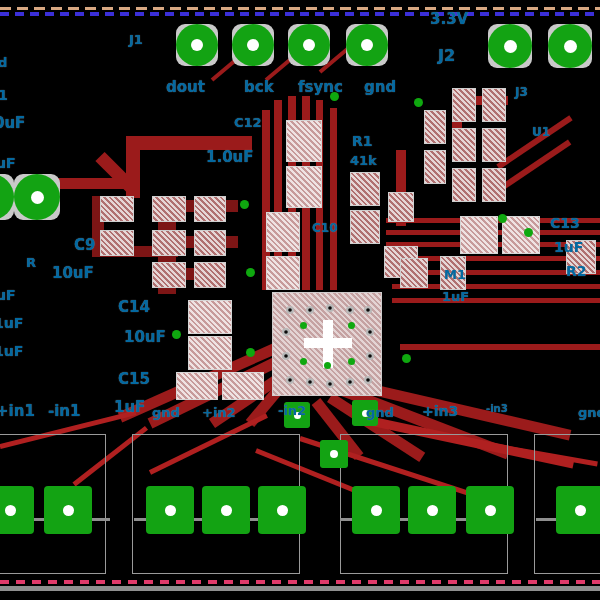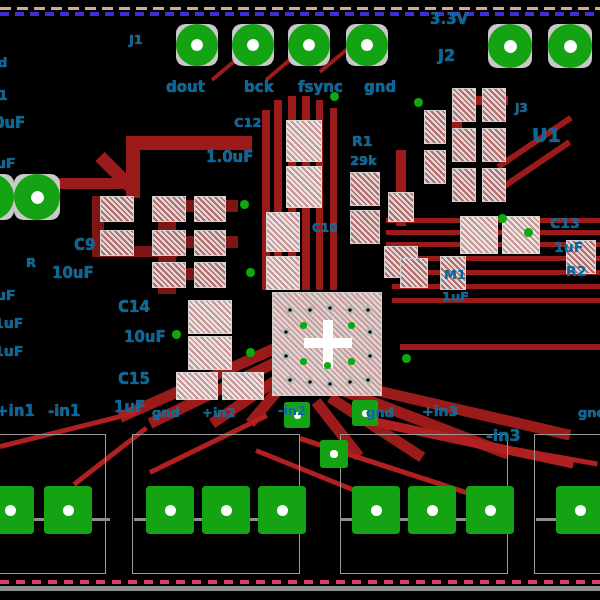--- a/index.html
+++ b/index.html
@@ -360,56 +360,56 @@
       <div class="ring" style="border-radius:3px;">
           <div class="drill" style="width:8px;height:8px;"></div>
         </div>
       </div>
   </div>
 
   <div class="lyr">
 
     <span class="silk" style="left:129px;top:33px;font-size:13px;">J1</span>
     <span class="silk" style="left:438px;top:40px;font-size:16px;margin-top:8px;">J2</span>
-    <span class="silk" style="left:515px;top:102px;font-size:12px;">J3</span>
+    <span class="silk" style="left:515px;top:86px;font-size:12px;">J3</span>
 
     <span class="silk" style="left:166px;top:80px;font-size:15px;">dout</span>
     <span class="silk" style="left:244px;top:80px;font-size:15px;">bck</span>
     <span class="silk" style="left:298px;top:80px;font-size:15px;">fsync</span>
     <span class="silk" style="left:364px;top:80px;font-size:15px;">gnd</span>
     <span class="silk" style="left:430px;top:12px;font-size:15px;">3.3V</span>
 
     <span class="silk" style="left:-4px;top:404px;font-size:15px;">+in1</span>
     <span class="silk" style="left:48px;top:404px;font-size:15px;">-in1</span>
     <span class="silk" style="left:152px;top:406px;font-size:13px;">gnd</span>
     <span class="silk" style="left:202px;top:406px;font-size:13px;">+in2</span>
     <span class="silk" style="left:278px;top:404px;font-size:13px;">-in2</span>
     <span class="silk" style="left:366px;top:406px;font-size:13px;">gnd</span>
     <span class="silk" style="left:422px;top:404px;font-size:14px;">+in3</span>
-    <span class="silk" style="left:486px;top:404px;font-size:16px;margin-top:24px;">-in3</span>
+    <span class="silk" style="left:486px;top:404px;font-size:10px;">-in3</span>
     <span class="silk" style="left:578px;top:406px;font-size:13px;">gnd</span>
 
     <span class="silk" style="left:74px;top:238px;font-size:15px;">C9</span>
     <span class="silk" style="left:52px;top:266px;font-size:15px;">10uF</span>
 
     <span class="silk" style="left:118px;top:300px;font-size:15px;">C14</span>
     <span class="silk" style="left:124px;top:330px;font-size:15px;">10uF</span>
 
     <span class="silk" style="left:118px;top:372px;font-size:15px;">C15</span>
     <span class="silk" style="left:114px;top:400px;font-size:15px;">1uF</span>
 
     <span class="silk" style="left:550px;top:216px;font-size:14px;">C13</span>
     <span class="silk" style="left:554px;top:240px;font-size:14px;">1uF</span>
 
     <span class="silk" style="left:352px;top:134px;font-size:14px;">R1</span>
-    <span class="silk" style="left:350px;top:154px;font-size:13px;">29k</span>
+    <span class="silk" style="left:350px;top:154px;font-size:13px;">41k</span>
 
     <span class="silk" style="left:566px;top:264px;font-size:14px;">R2</span>
 
-    <span class="silk" style="left:532px;top:126px;font-size:19px;text-align:center;">U1</span>
+    <span class="silk" style="left:532px;top:126px;font-size:12px;text-align:center;">U1</span>
 
     <span class="silk" style="left:444px;top:268px;font-size:13px;">M1</span>
     <span class="silk" style="left:442px;top:290px;font-size:13px;">1uF</span>
 
     <span class="silk" style="left:234px;top:116px;font-size:13px;">C12</span>
     <span class="silk" style="left:206px;top:150px;font-size:15px;">1.0uF</span>
     <span class="silk" style="left:312px;top:222px;font-size:12px;text-align:right;">C10</span>
 
     <span class="silk" style="left:-2px;top:56px;font-size:13px;">d</span>
     <span class="silk" style="left:-2px;top:88px;font-size:14px;">1</span>

